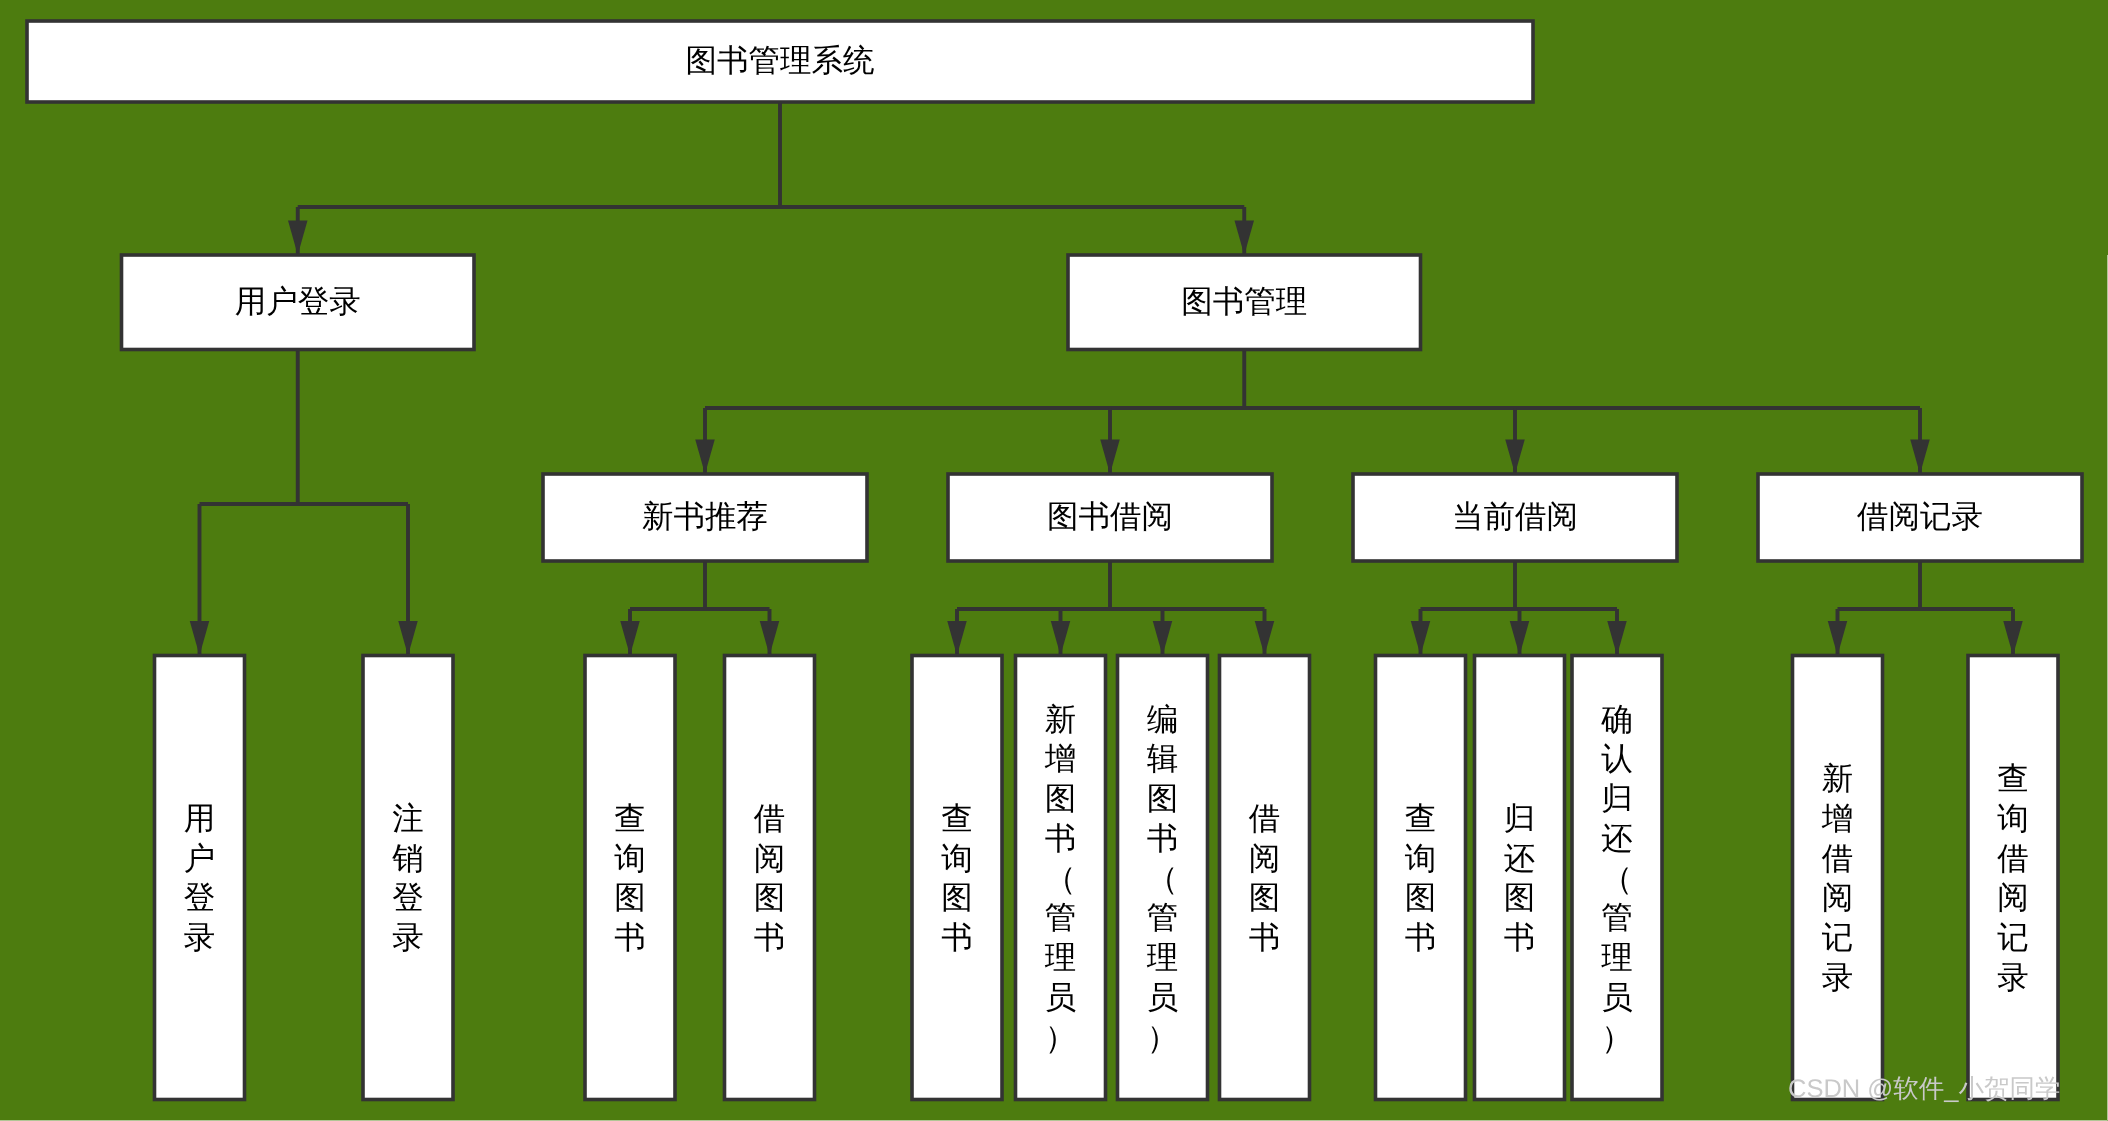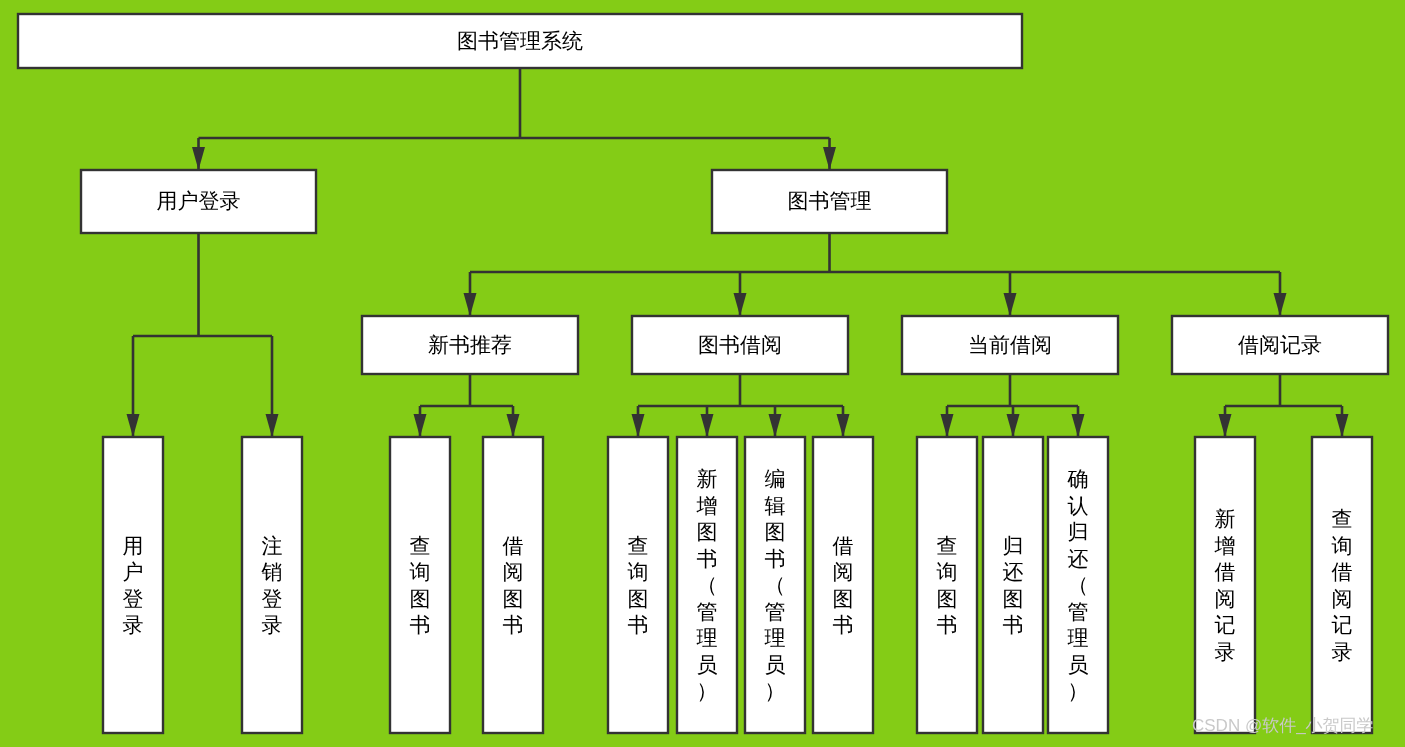--- a/index.html
+++ b/index.html
@@ -7,21 +7,21 @@
     padding: 0;
     background: #ffffff;
   }
   body {
     font-family: "Liberation Sans", "DejaVu Sans", sans-serif;
   }
   #diagram-root {
     position: relative;
     width: 1405px;
     height: 747px;
-    background: #84cc16;
+    background: #4d7c0f;
     overflow: hidden;
   }
   svg#tree-svg {
     position: absolute;
     left: 0;
     top: 0;
     width: 1405px;
     height: 747px;
     display: block;
   }

